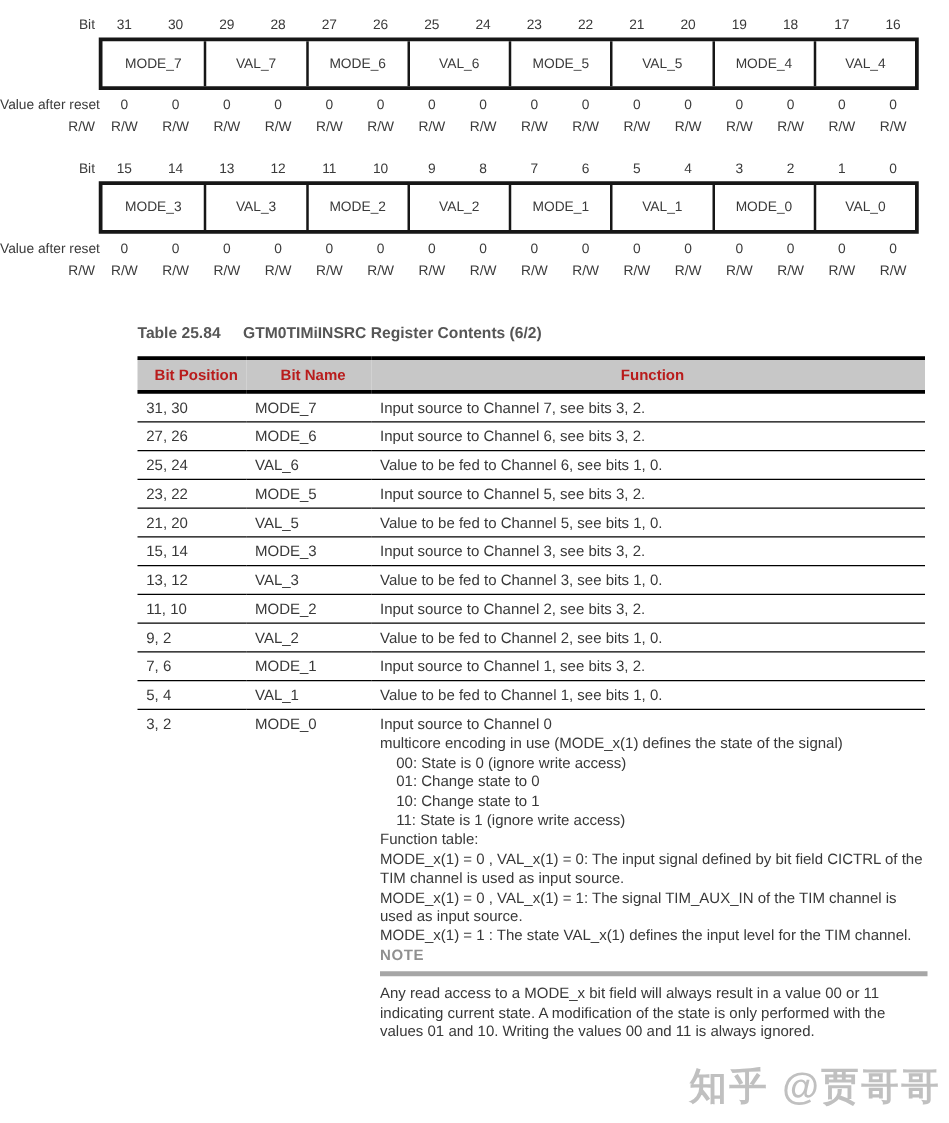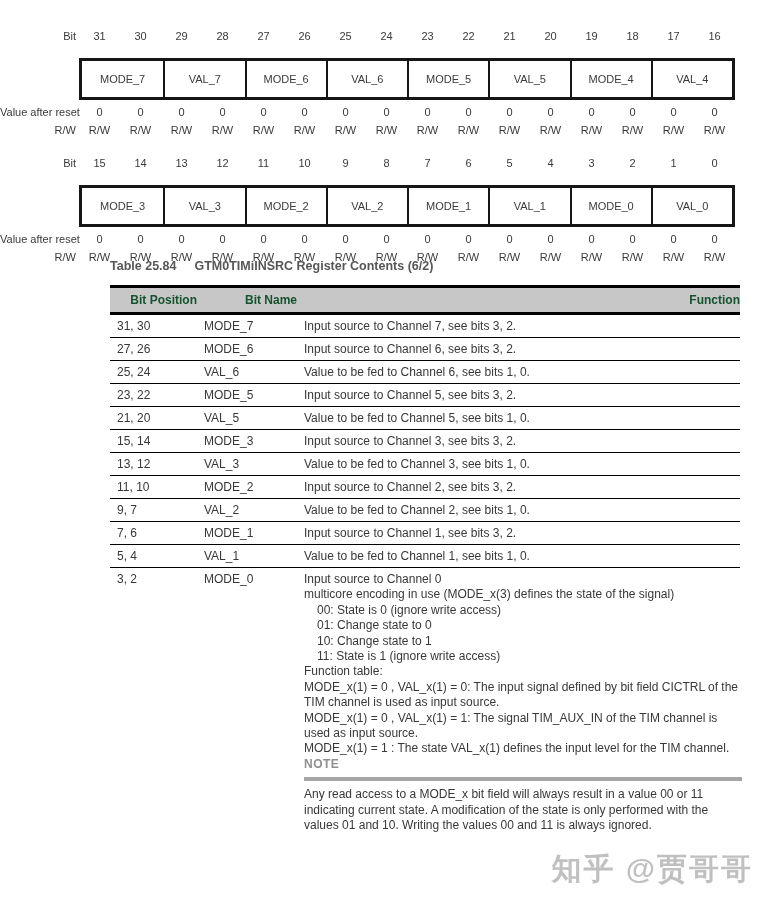--- a/index.html
+++ b/index.html
@@ -11,21 +11,21 @@
   .page {
     position:relative;
     width:759px; height:898px;
     background:#ffffff;
     overflow:hidden;
   }
 
   
   .diagrams { position:absolute; left:0; top:14px; width:759px; }
   .diagram { margin-bottom:21px; }
-  .drow { display:flex; align-items:center;margin-top:16px; }
+  .drow { display:flex; align-items:center; }
   .dlabel {
     flex:none; width:76px; text-align:right; padding-right:3px;
     font-size:11px; color:#3a3a3a; white-space:nowrap;
   }
   .dgrid { display:grid; grid-template-columns:repeat(16,41px); width:656px; }
   .dgrid span { text-align:center; font-size:11px; color:#3a3a3a; }
   .bitrow { margin-bottom:4px; }
   .fieldbox {
     display:grid; grid-template-columns:repeat(8,1fr);
     width:650px; height:36px;
@@ -38,22 +38,22 @@
   .fieldcell:first-child { border-left:none; }
   .resetrow { margin-top:6px; }
   .rwrow { margin-top:6px; }
 
   
   .table-section { position:absolute; left:110px; top:259px; width:630px; }
   .table-title { font-size:12.5px; font-weight:bold; color:#565656; margin-bottom:12px; }
   .table-title .tnum { margin-right:18px; }
   table.reg { border-collapse:collapse; width:630px; table-layout:fixed; }
   table.reg th {
-    background:#c7c7c7; color:#14532d; font-size:12px; font-weight:bold;
-    text-align:right; padding:5px 0 5px 7px;
+    background:#c7c7c7; color:#b91c1c; font-size:12px; font-weight:bold;
+    text-align:center; padding:5px 0 5px 7px;
     border-top:3px solid #000; border-bottom:3px solid #000;
   }
   table.reg td {
     font-size:12px; color:#383838; vertical-align:top;
     padding:4px 0 4px 7px;
     border-bottom:1.5px solid #000;
   }
   table.reg tr.mode0 td { border-bottom:none; }
   .col-pos { width:87px; }
   .col-name { width:100px; }
@@ -287,40 +287,40 @@
             <td>13, 12</td>
             <td>VAL_3</td>
             <td>Value to be fed to Channel 3, see bits 1, 0.</td>
           </tr>
           <tr>
             <td>11, 10</td>
             <td>MODE_2</td>
             <td>Input source to Channel 2, see bits 3, 2.</td>
           </tr>
           <tr>
-            <td>9, 7</td>
+            <td>9, 2</td>
             <td>VAL_2</td>
             <td>Value to be fed to Channel 2, see bits 1, 0.</td>
           </tr>
           <tr>
             <td>7, 6</td>
             <td>MODE_1</td>
             <td>Input source to Channel 1, see bits 3, 2.</td>
           </tr>
           <tr>
             <td>5, 4</td>
             <td>VAL_1</td>
             <td>Value to be fed to Channel 1, see bits 1, 0.</td>
           </tr>
           <tr class="mode0">
             <td>3, 2</td>
             <td>MODE_0</td>
             <td>
               <div class="func-line">Input source to Channel 0</div>
-              <div class="func-line">multicore encoding in use (MODE_x(3) defines the state of the signal)</div>
+              <div class="func-line">multicore encoding in use (MODE_x(1) defines the state of the signal)</div>
               <div class="func-line indent">00: State is 0 (ignore write access)</div>
               <div class="func-line indent">01: Change state to 0</div>
               <div class="func-line indent">10: Change state to 1</div>
               <div class="func-line indent">11: State is 1 (ignore write access)</div>
               <div class="func-line">Function table:</div>
               <div class="func-line">MODE_x(1) = 0 , VAL_x(1) = 0: The input signal defined by bit field CICTRL of the TIM channel is used as input source.</div>
               <div class="func-line">MODE_x(1) = 0 , VAL_x(1) = 1: The signal TIM_AUX_IN of the TIM channel is used as input source.</div>
               <div class="func-line">MODE_x(1) = 1 : The state VAL_x(1) defines the input level for the TIM channel.</div>
               <div class="note-label">NOTE</div>
               <div class="note-bar"></div>

